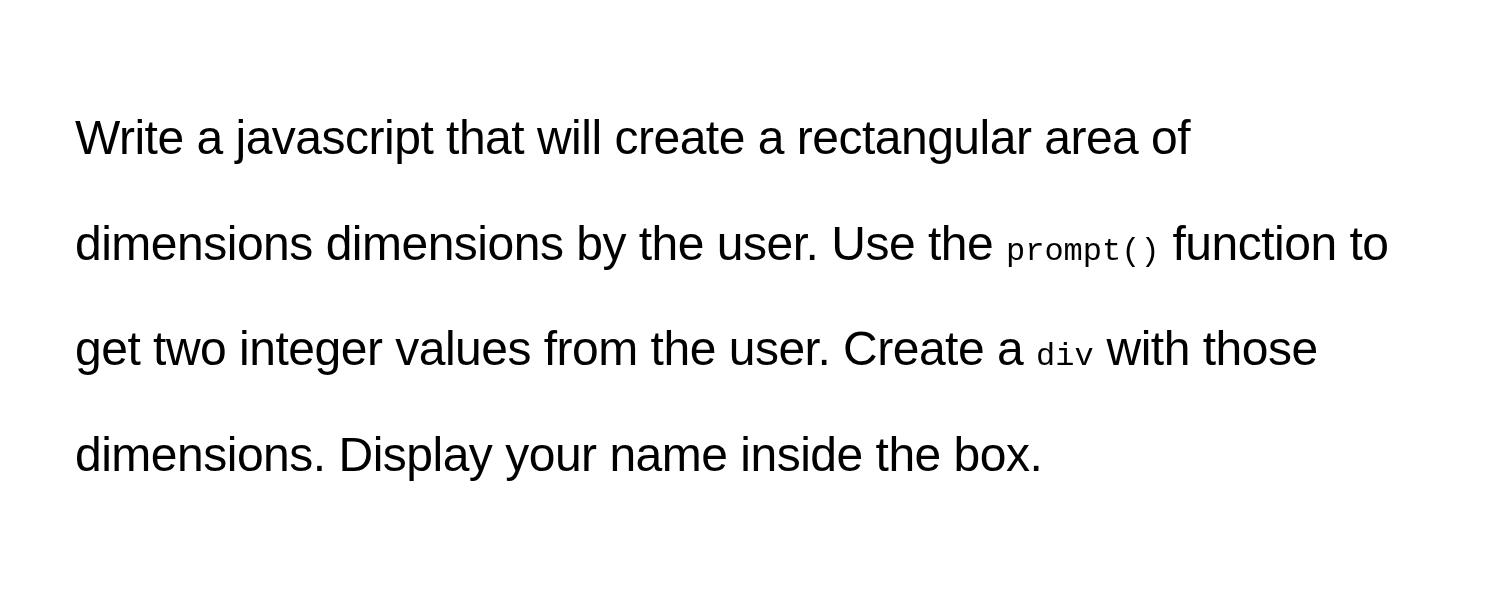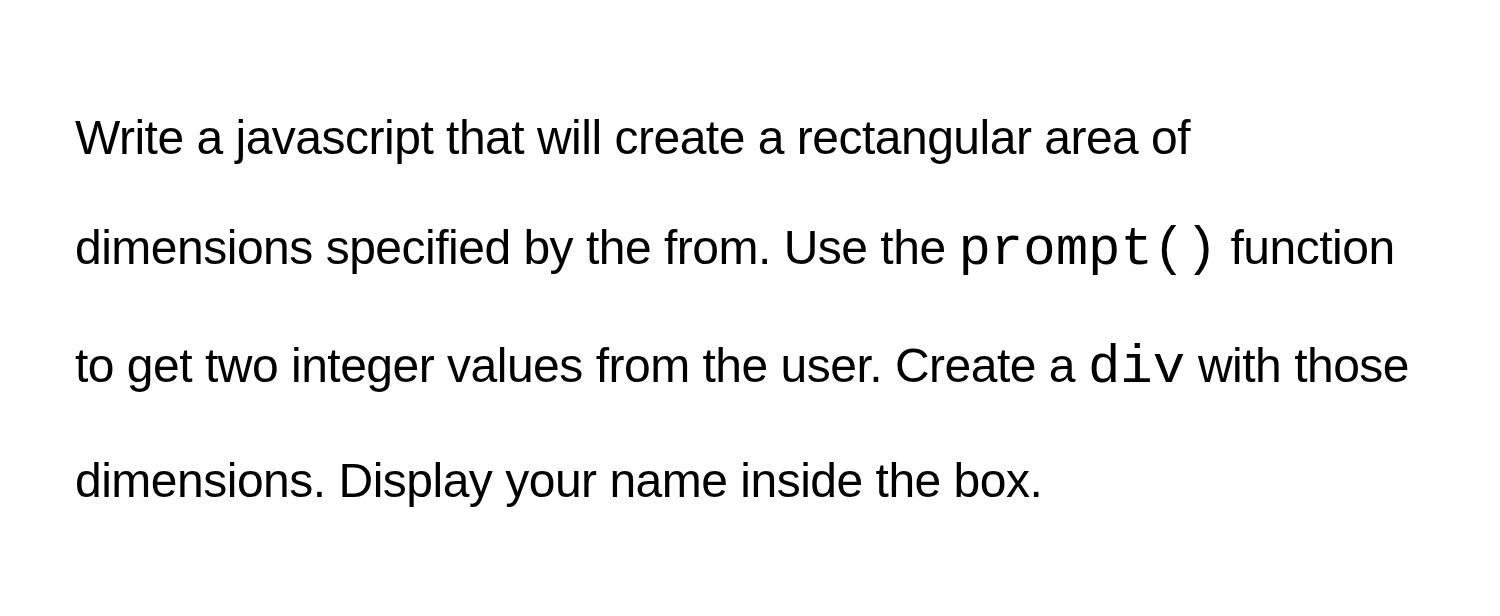--- a/index.html
+++ b/index.html
@@ -16,20 +16,20 @@
     }
     .paragraph {
       font-size: 48px;
       line-height: 2.2;
       color: #000000;
       font-weight: 400;
       letter-spacing: -0.5px;
     }
     .code {
       font-family: "Courier New", Courier, monospace;
-      font-size: 54px;
+      font-size: 32px;
       letter-spacing: 0px;
     }
   </style>
 </head>
 <body>
 
-<p class="paragraph"><span>Write a javascript that will create a rectangular area of dimensions specified by the from. Use the </span><span class="code">prompt()</span><span> function to get two integer values from the user. Create a </span><span class="code">div</span><span> with those dimensions. Display your name inside the box.</span></p>
+<p class="paragraph"><span>Write a javascript that will create a rectangular area of dimensions dimensions by the user. Use the </span><span class="code">prompt()</span><span> function to get two integer values from the user. Create a </span><span class="code">div</span><span> with those dimensions. Display your name inside the box.</span></p>
 
 </body></html>

